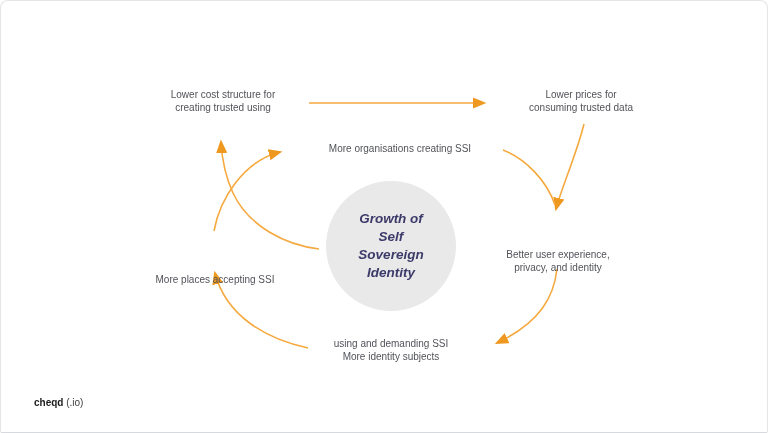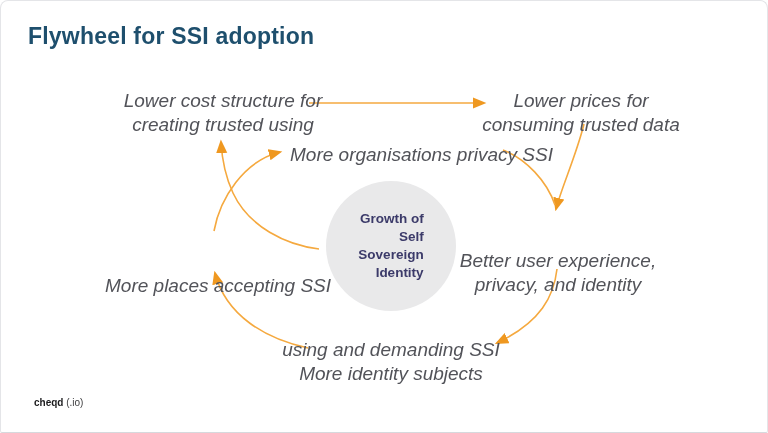--- a/index.html
+++ b/index.html
@@ -14,49 +14,48 @@
     overflow: hidden;
   }
   .title {
     position: absolute; left: 27px; top: 22px;
     font-size: 23px; font-weight: 800; letter-spacing: 0.2px;
     color: var(--c-title, #1e4f6d);
   }
   .label {
     position: absolute;
     color: var(--c-label, #525359);
-    font-size: 19px; line-height: 1.25;
-    text-align: center; white-space: nowrap; font-style: italic;
+    font-size: 10px; line-height: 1.25;
+    text-align: center; white-space: nowrap;
   }
   .label div { white-space: nowrap; }
   .circle {
     position: absolute; left: 325px; top: 180px;
     width: 130px; height: 130px; border-radius: 50%;
     background: var(--c-circle, #e9e9ea);
     display: flex; align-items: center; justify-content: center;
   }
   .circle-text {
-    text-align: right;
+    text-align: center;
     color: var(--c-circletext, #3b3a69);
-    font-weight: bold; font-size: 13.5px; line-height: 1.32;
+    font-weight: bold; font-size: 13.5px; line-height: 1.32; font-style: italic;
   }
   svg.arrows { position: absolute; left: 0; top: 0; pointer-events: none; }
   svg.arrows path { fill: none; stroke: var(--c-arrow, #f5a93f); stroke-width: 1.6; }
   .footer {
     position: absolute; left: 33px; top: 396px;
     font-size: 10px; color: #3d3d3f;
   }
   .footer b { color: #1b1b1d; font-weight: bold; }
 </style>
 </head>
 <body>
 
 <div class="slide">
 
-  <div class="title">Flywheel for SSI adoption</div>
 
   <svg class="arrows" width="768" height="433" viewBox="0 0 768 433" aria-hidden="true">
     <defs>
       <marker id="ah" markerWidth="9" markerHeight="8" refX="7" refY="3.5" orient="auto">
         <path d="M0,0 L8.5,3.5 L0,7 Z" style="fill: var(--c-arrowhead, #ef9820); stroke: none;"></path>
       </marker>
     </defs>
     <path d="M 308 102 L 483 102" marker-end="url(#ah)"></path>
     <path d="M 583 123 C 575 155, 561 185, 555 208" marker-end="url(#ah)"></path>
     <path d="M 502 149 C 525 158, 546 180, 554 204"></path>
@@ -70,21 +69,21 @@
     <div>Lower cost structure for</div>
     <div>creating trusted using</div>
   </div>
 
   <div class="label" style="left:470px; top:88px; width:220px;">
     <div>Lower prices for</div>
     <div>consuming trusted data</div>
   </div>
 
   <div class="label" style="left:289px; top:142px; width:220px;">
-    <div>More organisations privacy SSI</div>
+    <div>More organisations creating SSI</div>
   </div>
 
   <div class="label" style="left:452px; top:248px; width:210px;">
     <div>Better user experience,</div>
     <div>privacy, and identity</div>
   </div>
 
   <div class="label" style="left:104px; top:237px; width:220px;margin-top:36px;">
     <div>More places accepting SSI</div>
   </div>

